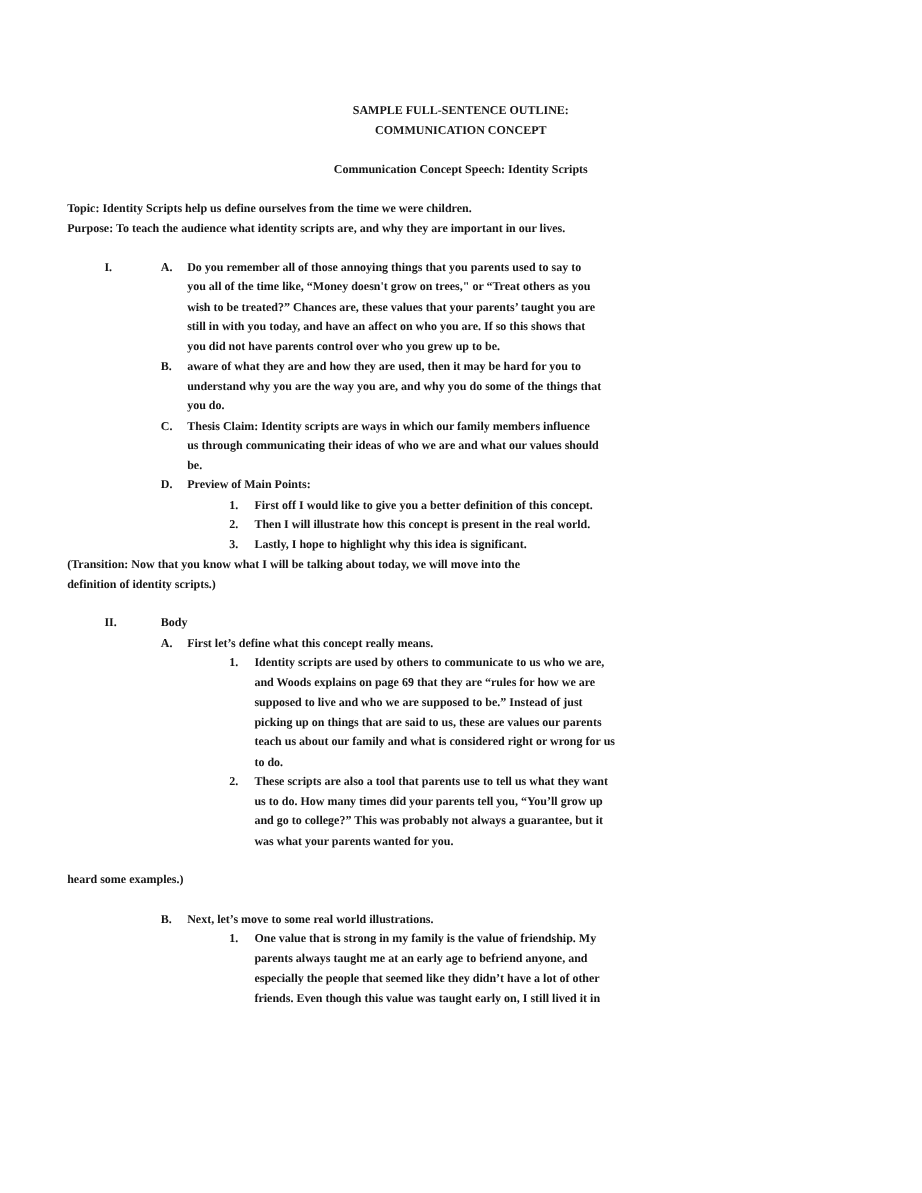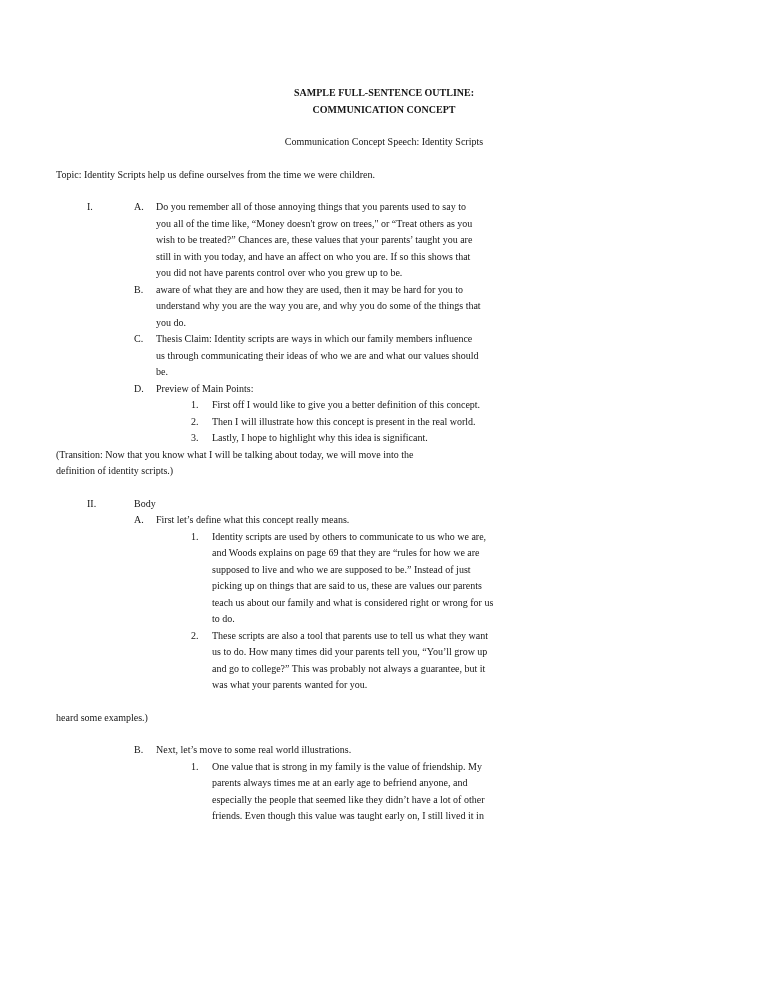--- a/index.html
+++ b/index.html
@@ -9,21 +9,21 @@
     width: 768px;
     height: 994px;
     background: #ffffff;
     overflow: hidden;
     font-family: "Liberation Serif", "DejaVu Serif", serif;
     font-size: 10px;
     line-height: 16.5px;
     color: #161616;
   }
   .content { padding-top: 85px; }
-  .block { position: relative; }
+  .block { position: relative; font-weight: bold; }
   .center-block { text-align: center; width: 100%; }
   .center-block.bold { font-weight: bold; }
   .plain-block, .item-block { margin-left: 56px; }
   .item-block { position: relative; }
   .lvl-roman  { padding-left: 78px; }
   .lvl-letter { padding-left: 100px; }
   .lvl-number { padding-left: 156px; }
   .item-label { position: absolute; top: 0; }
   .lvl-roman  > .item-label { left: 31px; }
   .lvl-letter > .item-label { left: 78px; }
@@ -40,20 +40,21 @@
         <div class="line">SAMPLE FULL-SENTENCE OUTLINE:</div>
         <div class="line">COMMUNICATION CONCEPT</div>
       </div>
       <div class="spacer"></div>
       <div class="block center-block">
         <div class="line">Communication Concept Speech: Identity Scripts</div>
       </div>
       <div class="spacer"></div>
       <div class="block plain-block">
         <div class="line">Topic: Identity Scripts help us define ourselves from the time we were children.</div>
+        <div class="line">Purpose: To teach the audience what identity scripts are, and why they are important in our lives.</div>
       </div>
       <div class="spacer"></div>
       <div class="block item-block lvl-roman">
         <span class="item-label">I.</span>
       </div>
       <div class="block item-block lvl-letter">
         <span class="item-label">A.</span>
         <div class="line">Do you remember all of those annoying things that you parents used to say to</div>
         <div class="line">you all of the time like, “Money doesn't grow on trees," or “Treat others as you</div>
         <div class="line">wish to be treated?” Chances are, these values that your parents’ taught you are</div>
@@ -122,18 +123,18 @@
         <div class="line">heard some examples.)</div>
       </div>
       <div class="spacer"></div>
       <div class="block item-block lvl-letter">
         <span class="item-label">B.</span>
         <div class="line">Next, let’s move to some real world illustrations.</div>
       </div>
       <div class="block item-block lvl-number">
         <span class="item-label">1.</span>
         <div class="line">One value that is strong in my family is the value of friendship. My</div>
-        <div class="line">parents always times me at an early age to befriend anyone, and</div>
+        <div class="line">parents always taught me at an early age to befriend anyone, and</div>
         <div class="line">especially the people that seemed like they didn’t have a lot of other</div>
         <div class="line">friends. Even though this value was taught early on, I still lived it in</div>
       </div>
     </div>
 </div>
 
 </body></html>

